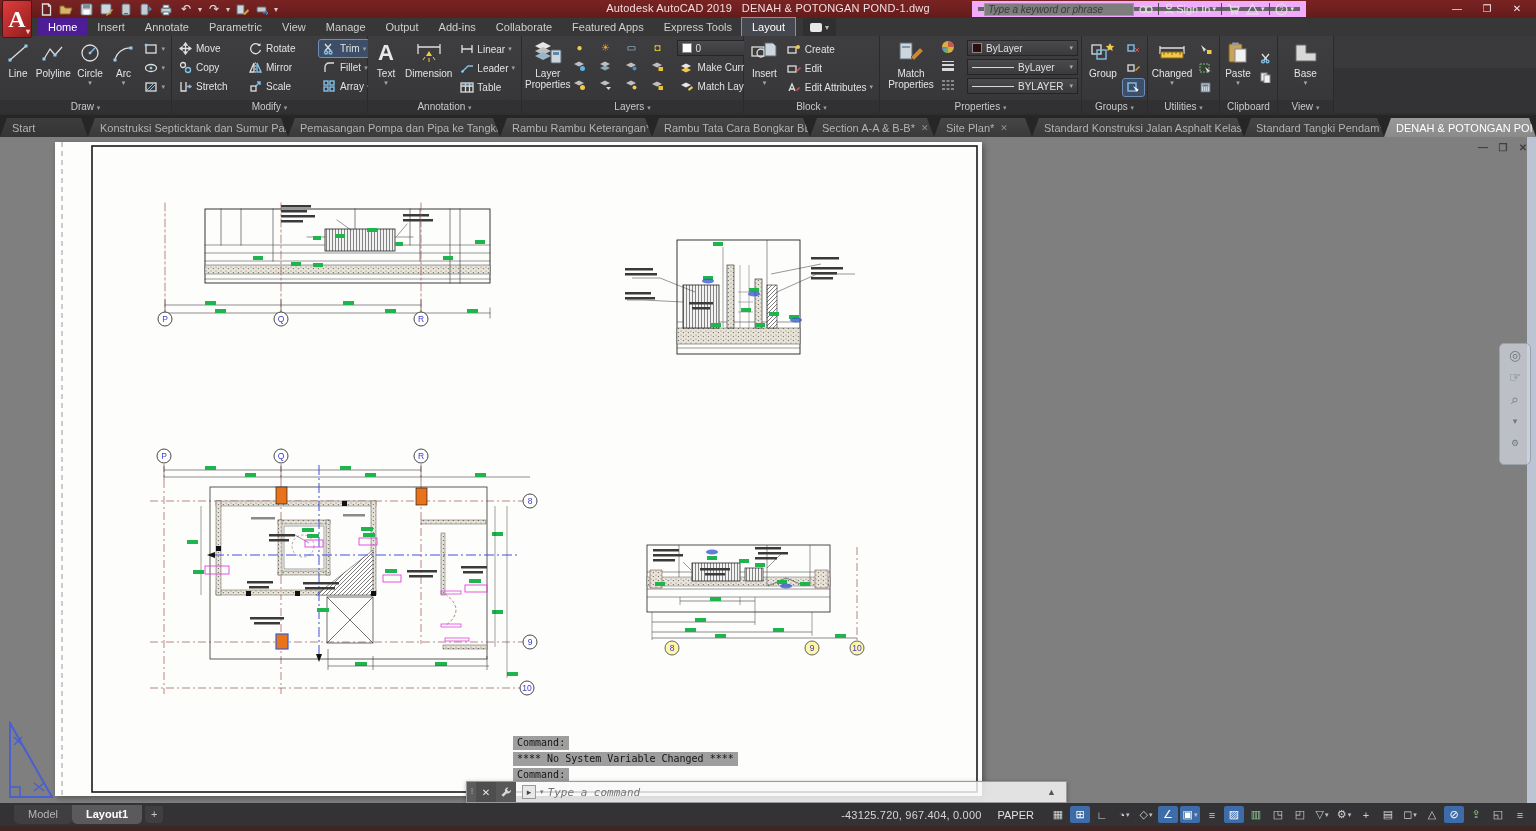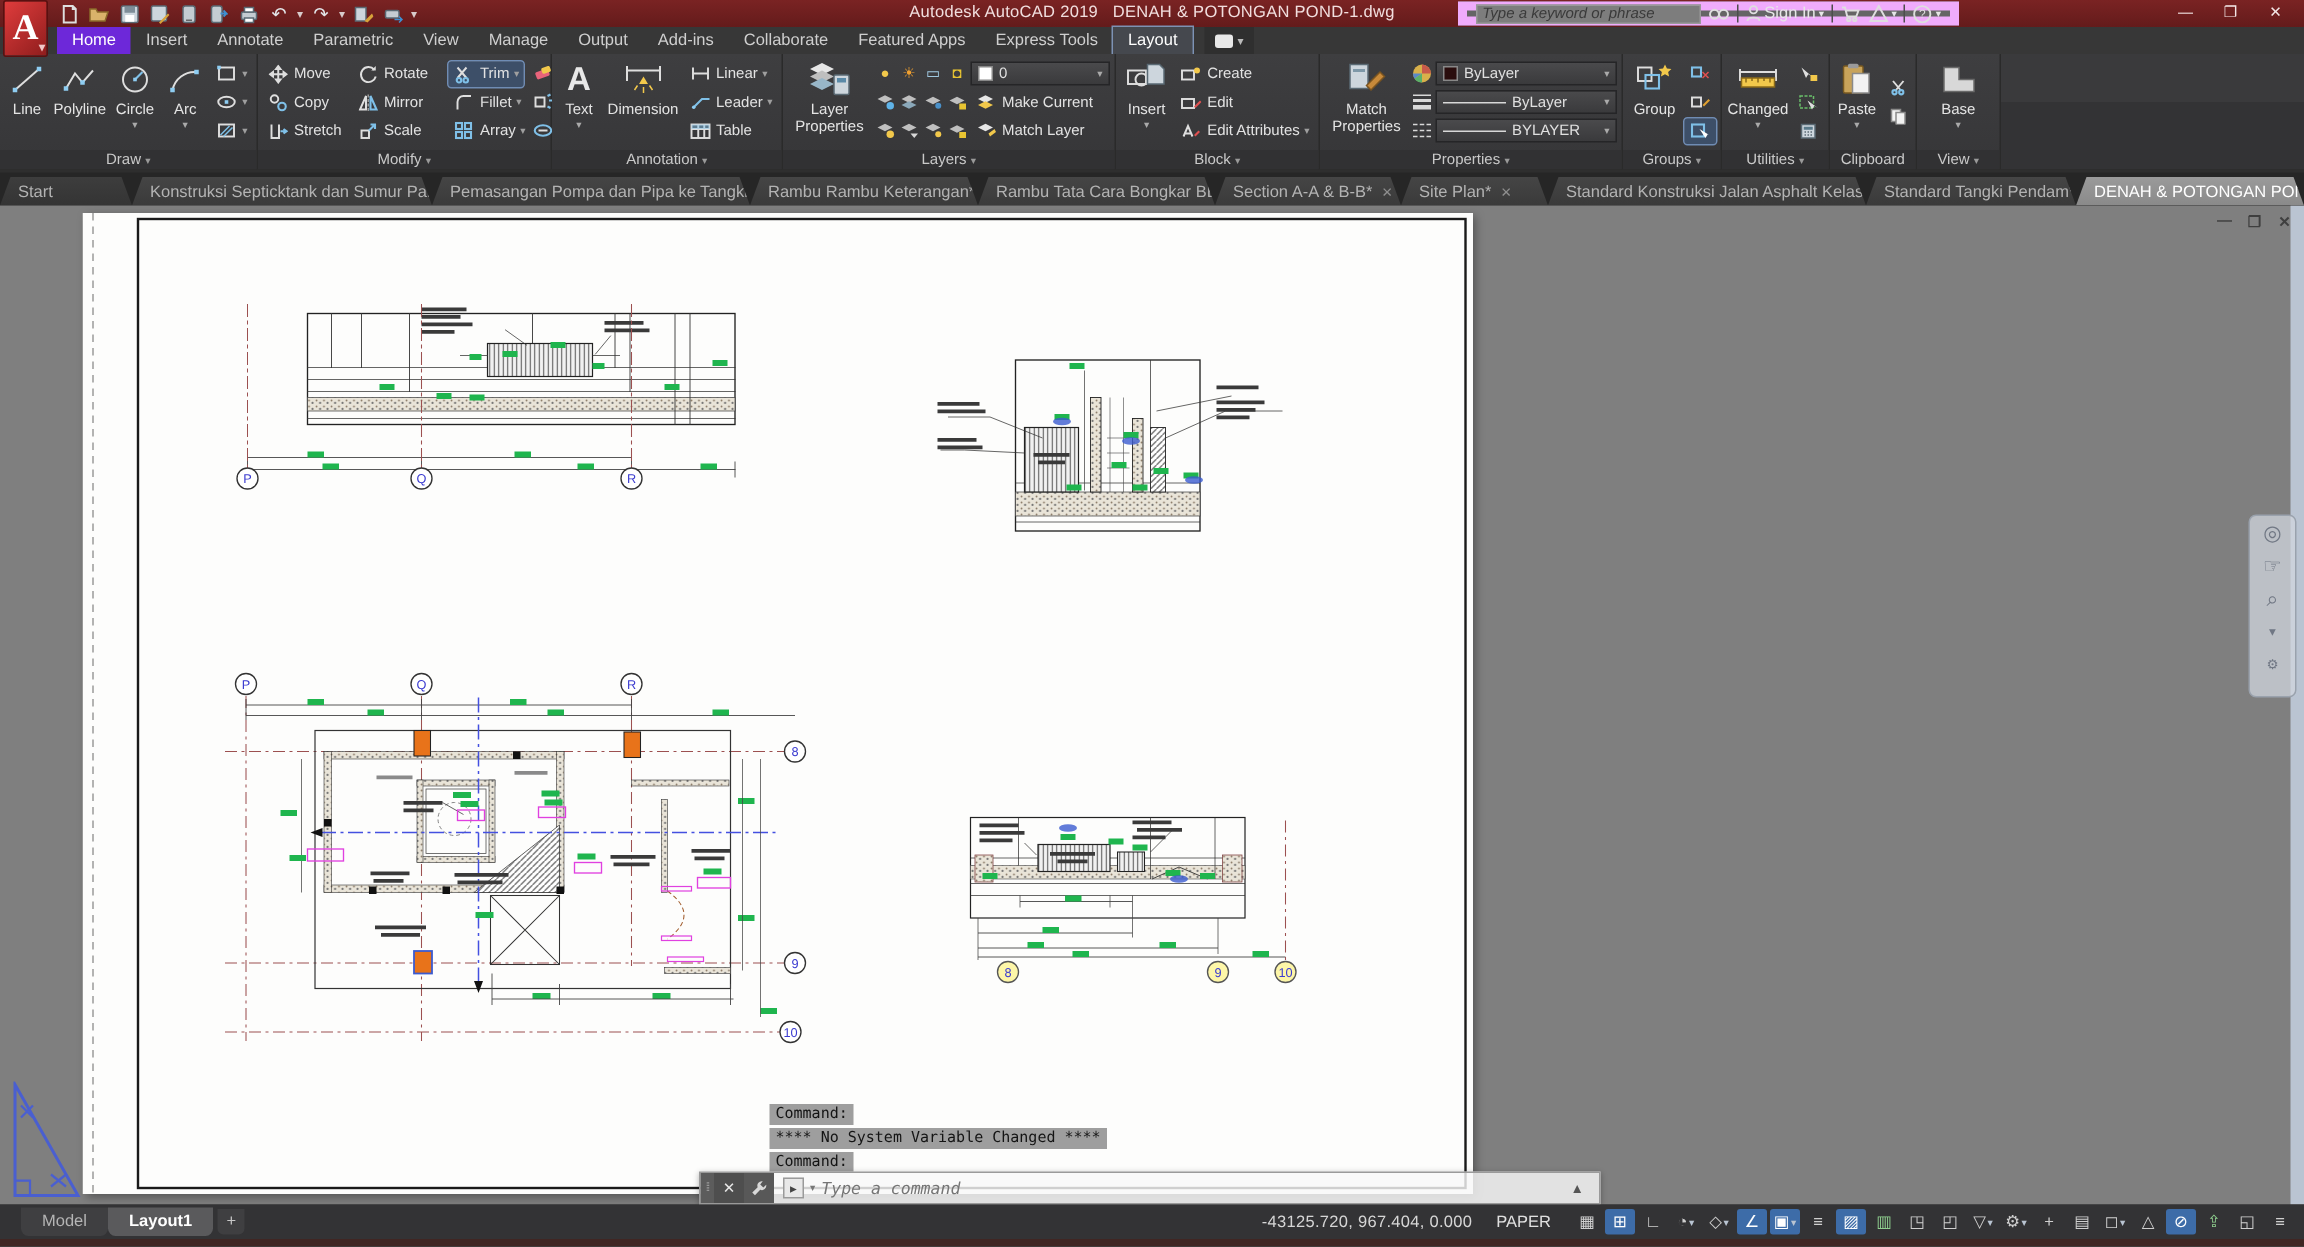--- a/index.html
+++ b/index.html
@@ -20,21 +20,21 @@
   #search-input { width:150px; height:13px; background:#7d7d7d; border:1px solid #9a9a9a; color:#2e2e2e; font-style:italic; font-size:10px; padding:0 3px; font-family:"Liberation Sans",sans-serif; }
   #search-input::placeholder { color:#3a3a3a; }
   .ic-strip { display:flex; align-items:center; gap:2px; color:#e6e6e6; }
   .vsep { width:1px; height:12px; background:#4d4d4d; }
   #win-controls { position:absolute; right:4px; top:0; height:18px; display:flex; z-index:30; }
   #win-controls .wbtn { width:30px; height:18px; text-align:center; line-height:18px; color:#f3e6e6; font-size:10px; }
 
   
   #menurow { position:absolute; left:0; top:18px; width:1536px; height:18px; background:#373737; display:flex; align-items:stretch; padding-left:38px; }
   .mtab { padding:0 10px; line-height:18px; color:#cfcfcf; font-size:11px; }
-  .mtab.active { background:#6d28d9; color:#fff; }
+  .mtab.active { background:#4c1d95; color:#fff; }
   .mtab.boxed { background:#45484e; outline:1px solid #7d92b4; color:#fff; }
   #ribbon-display { margin-left:8px; display:flex; align-items:center; gap:3px; background:#2f2f2f; padding:0 7px; }
   #ribbon-display .sq { width:12px; height:9px; background:#e8e8e8; border-radius:2px; }
   #ribbon-display .ddv { font-size:8px; color:#bbb; }
 
   
   #ribbon { position:absolute; left:0; top:36px; width:1536px; height:77px; background:linear-gradient(#3d3d3f,#353537); display:flex; }
   .panel { position:relative; height:77px; border-right:1px solid #2a2a2a; background:linear-gradient(#3e3e40,#363638); }
   .ptitle { position:absolute; left:0; right:0; bottom:0; height:13px; background:#313133; color:#c9c9c9; font-size:10px; text-align:center; line-height:13px; }
   .ptitle .ddv { font-size:7px; color:#9a9a9a; }
@@ -48,21 +48,21 @@
   .sbtn.sel { background:#3d4f68; outline:1px solid #6f8cb4; }
   .iconbox { width:15px; height:15px; display:flex; align-items:center; justify-content:center; flex:none; }
   .iconbox svg { display:block; }
   .bicon { width:30px; height:26px; display:flex; align-items:center; justify-content:center; }
   .glyph-a { font-size:22px; color:#e8e8e8; font-weight:bold; line-height:24px; }
   .dropfield { display:flex; align-items:center; gap:4px; background:linear-gradient(#4a4a4c,#3a3a3c); border:1px solid #252527; height:16px; padding:0 4px; color:#e0e0e0; font-size:10px; }
   .dropfield .ddv { margin-left:auto; font-size:7px; color:#aaa; }
   .swatch { width:10px; height:10px; border:1px solid #888; }
   .lineglyph { flex:1; height:1px; background:#d8d8d8; }
   .layrows { display:flex; flex-direction:column; gap:1px; justify-content:center; }
-  .layrow { display:flex; align-items:center; gap:2px; height:18px; }
+  .layrow { display:flex; gap:12px; height:18px; }
   .mini { width:14px; height:14px; display:flex; align-items:center; justify-content:center; font-size:10px; }
   #ribbon-filler { flex:1; background:linear-gradient(#3a3a3c 0 32px,#333335 32px); }
 
   
   #filetabs { position:absolute; left:0; top:113px; width:1536px; height:24px; background:#262626; border-top:2px solid #2e2e2e; display:flex; align-items:flex-end; }
   .ftab { height:19px; line-height:18px; background:linear-gradient(#454545,#3a3a3a); color:#b3b3b3; font-size:11px; padding:0 14px 0 12px; clip-path:polygon(7px 0, calc(100% - 7px) 0, 100% 100%, 0 100%); display:flex; align-items:center; gap:6px; white-space:nowrap; overflow:hidden; flex:none; }
   .ftab .x { color:#8f8f8f; font-size:9px; }
   .ftab.active { background:linear-gradient(#9a9a9a,#8a8a8a); color:#fff; }
   .ftab.start { background:linear-gradient(#3d3d3d,#343434); }
 

